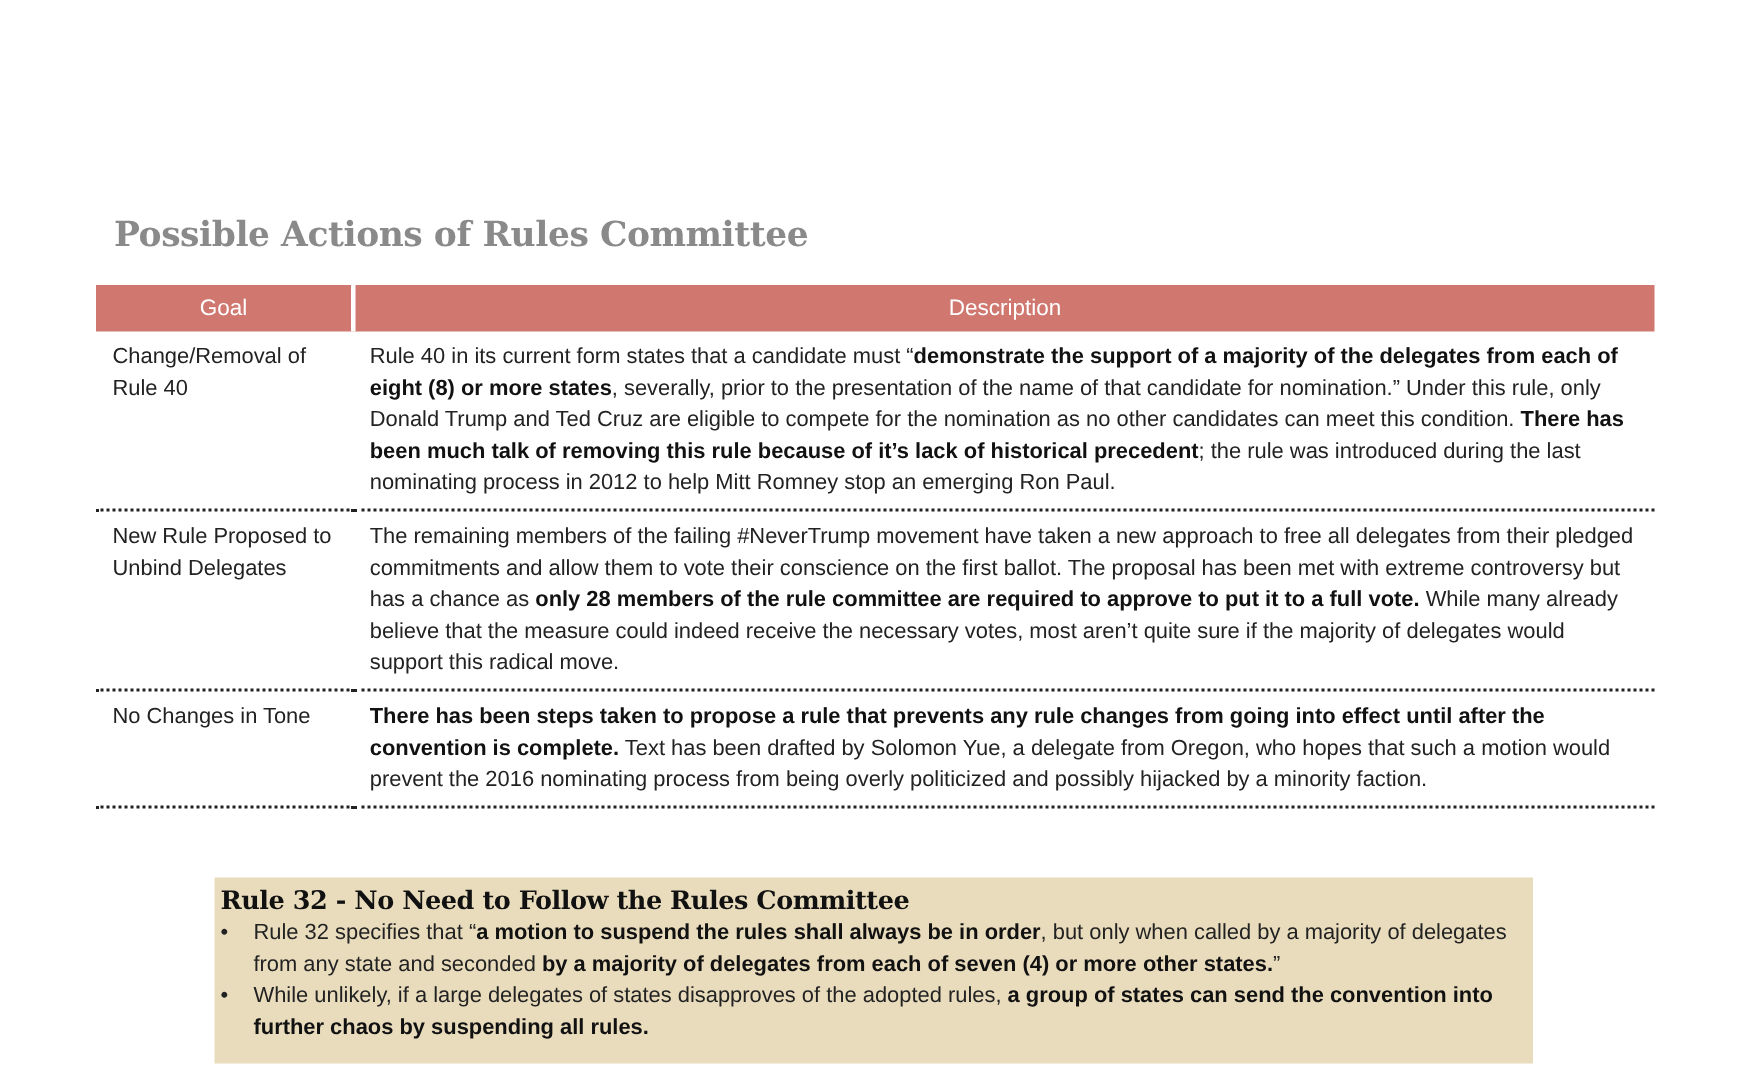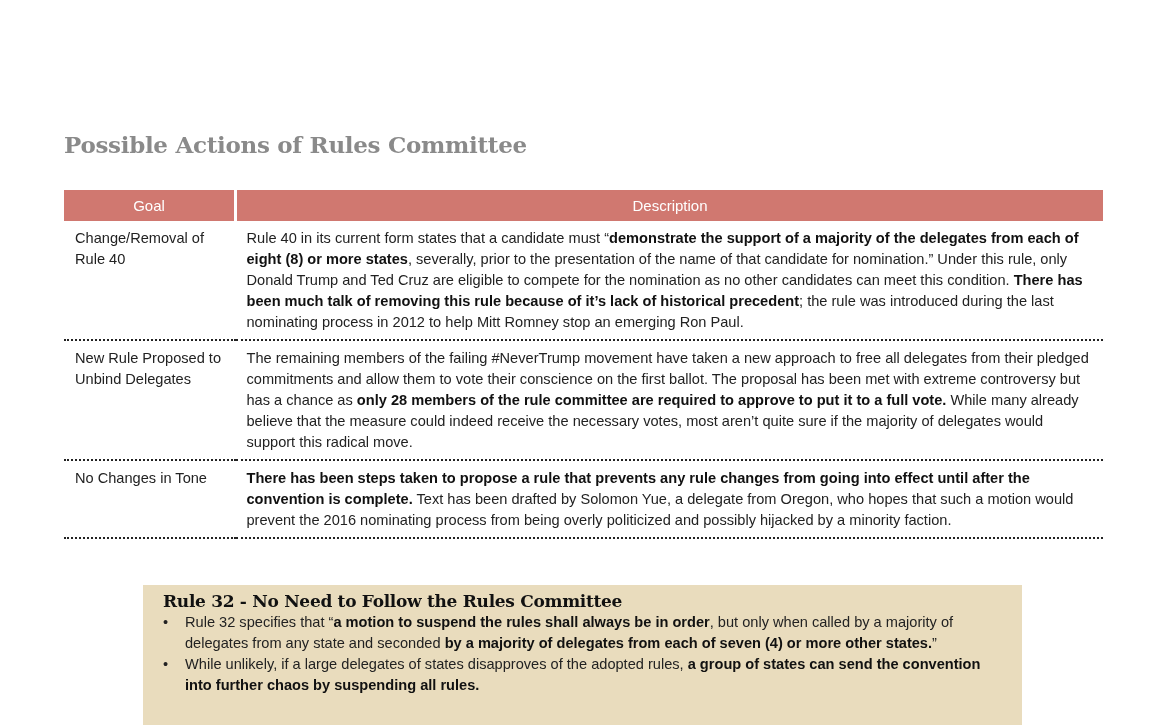--- a/index.html
+++ b/index.html
@@ -1,26 +1,26 @@
 <!DOCTYPE html>
 <html><head>
   <meta charset="utf-8">
   <style>
     html, body { margin: 0; padding: 0; background: #ffffff; }
     body { width: 1161px; height: 728px; position: relative; overflow: hidden; font-family: "Liberation Sans", sans-serif; color: #222; }
     .title { position: absolute; left: 39px; top: 18px; margin: 0; font-family: "DejaVu Serif", serif; font-weight: bold; font-size: 33px; line-height: 39px; color: #000; letter-spacing: -0.3px; }
     .title span { display: block; }
-    .subtitle { position: absolute; left: 64px; top: 131px; margin: 0; font-family: "DejaVu Serif", serif; font-weight: bold; font-size: 23px; color: #8a8a8a; letter-spacing: -0.3px; }
+    .subtitle { position: absolute; left: 64px; top: 131px; margin: 12px; font-family: "DejaVu Serif", serif; font-weight: bold; font-size: 23px; color: #8a8a8a; letter-spacing: -0.3px; }
     table.rules { position: absolute; left: 64px; top: 190px; width: 1039px; border-collapse: collapse; font-family: "Liberation Sans", sans-serif; font-size: 14.6px; line-height: 21px; color: #222; }
     table.rules th { background: #d07870; color: #fff; text-align: center; font-weight: normal; font-size: 15px; height: 31px; padding: 0 11px; }
     table.rules th.goal-col { width: 148px; border-right: 3px solid #fff; }
     table.rules td { vertical-align: top; padding: 7px 11px 6px 11px; border-bottom: 2px dotted #222; }
     table.rules td.goal { width: 148px; }
     table.rules td b { font-weight: bold; color: #111; }
-    .note-box { position: absolute; left: 143px; top: 585px; width: 879px; height: 140px; background: #e9dcbd; box-sizing: border-box; padding: 6px 20px; }
+    .note-box { position: absolute; left: 143px; top: 585px; width: 879px; height: 124px; background: #e9dcbd; box-sizing: border-box; padding: 6px 4px; }
     .note-title { font-family: "DejaVu Serif", serif; font-weight: bold; font-size: 17px; color: #111; margin: 0 0 1px 0; letter-spacing: -0.3px; }
     .note-list { list-style: none; margin: 0; padding: 0; font-size: 14.6px; line-height: 21px; color: #222; }
     .note-list li { position: relative; padding-left: 22px; }
     .note-list li .bullet { position: absolute; left: 0; top: 0; width: 22px; }
     .note-list b { font-weight: bold; color: #111; }
   </style>
 </head>
 <body>
 
 <h1 class="title">

